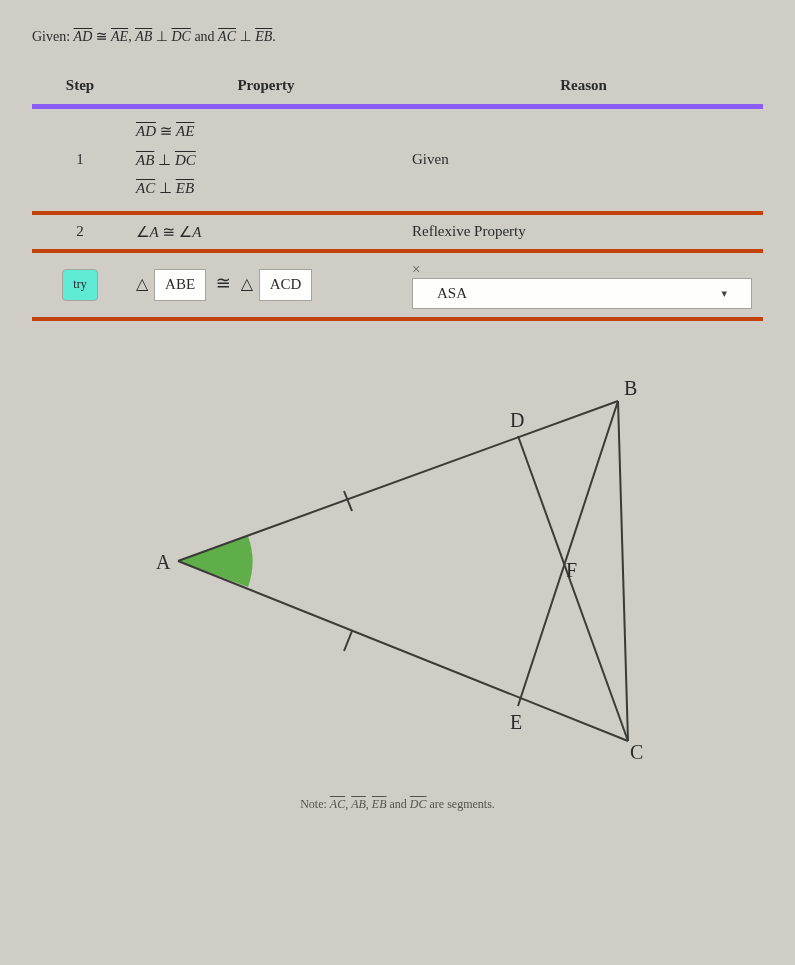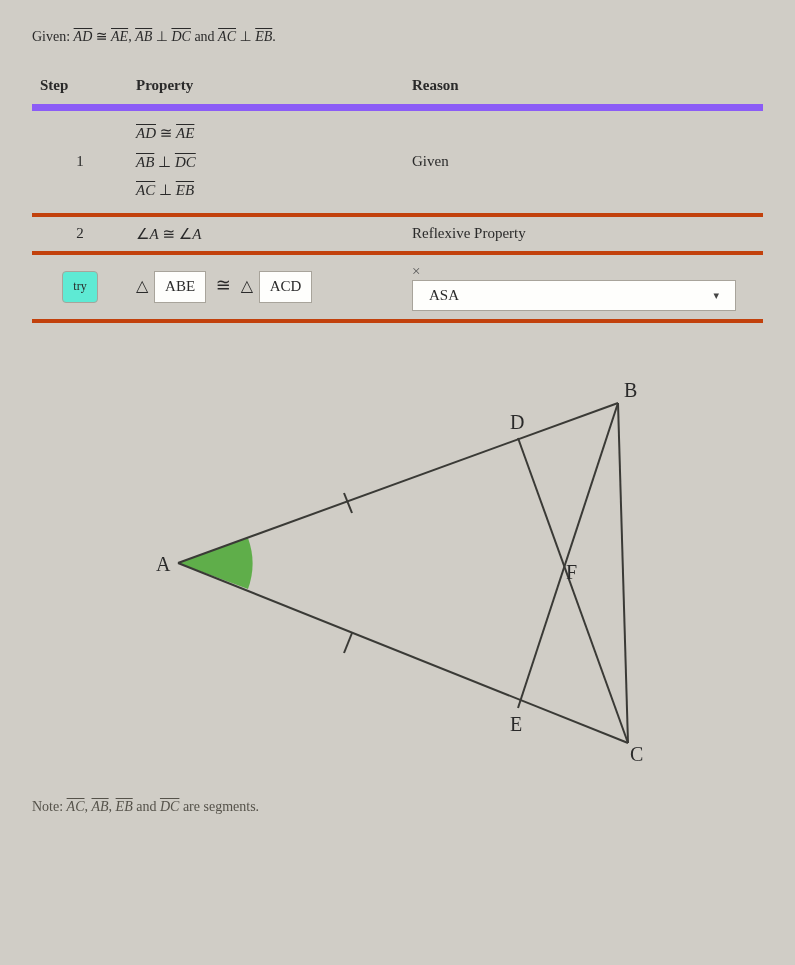--- a/index.html
+++ b/index.html
@@ -1,36 +1,36 @@
 <!DOCTYPE html>
 <html><head>
 <meta charset="utf-8">
 <style>
 html,body{margin:0;padding:0;width:795px;height:965px;background:#d0cdc6;font-family:Georgia,"Times New Roman",serif;color:#2a2a2a;overflow:hidden}
 .page{padding:28px 32px 0 32px}
 .given,.prove{font-size:14px;margin-bottom:22px}
 .ol{text-decoration:overline}
 .sym{font-style:italic}
 table.proof{border-collapse:collapse;width:100%;margin-top:10px}
-table.proof th{text-align:left;font-weight:bold;font-size:15px;padding:10px 8px 10px 8px;border-bottom:7px solid #8b5cf6}
+table.proof th{text-align:center;font-weight:bold;font-size:15px;padding:10px 8px 10px 8px;border-bottom:5px solid #8b5cf6}
 table.proof td{padding:8px 8px;border-bottom:4px solid #c2410c;font-size:15px;vertical-align:middle}
 .step-col{width:80px;text-align:center}
 .stmt-col{width:260px}
 .reason-col{}
 .stmt-line{line-height:1.9}
 .inp{display:inline-flex;align-items:center;background:#fefefc;border:1px solid #a8a49b;padding:4px 10px;font-size:15px;font-family:inherit;height:22px}
 .try-btn{display:inline-flex;align-items:center;justify-content:center;background:#5eead4;border:1px solid #a8a49b;padding:4px 10px;font-size:12px;border-radius:4px;height:22px;cursor:pointer}
 .entry-row td{border-bottom:none}
 .congr{font-size:18px;margin:0 6px}
 .tri{font-size:16px;margin-right:2px}
 .x-mark{color:#555;font-size:15px;margin-right:8px}
-.reason-dd{display:inline-flex;align-items:center;background:#fefefc;border:1px solid #a8a49b;padding:6px 16px;font-size:15px;width:290px;justify-content:space-between;cursor:pointer}
+.reason-dd{display:inline-flex;align-items:center;background:#fefefc;border:1px solid #a8a49b;padding:6px 24px;font-size:15px;width:290px;justify-content:space-between;cursor:pointer}
 .caret{margin-left:auto;font-size:11px;color:#444}
 .diagram{margin:30px auto 0 auto;display:block}
-.note{text-align:left;font-size:14px;color:#55524a;margin-top:26px}
+.note{text-align:center;font-size:12px;color:#55524a;margin-top:26px}
 .note .ol{text-decoration:overline}
 </style>
 </head>
 <body>
 
 <div class="page">
 
   <div class="given">
     <span>Given: </span>
     <span class="ol sym">AD</span>

